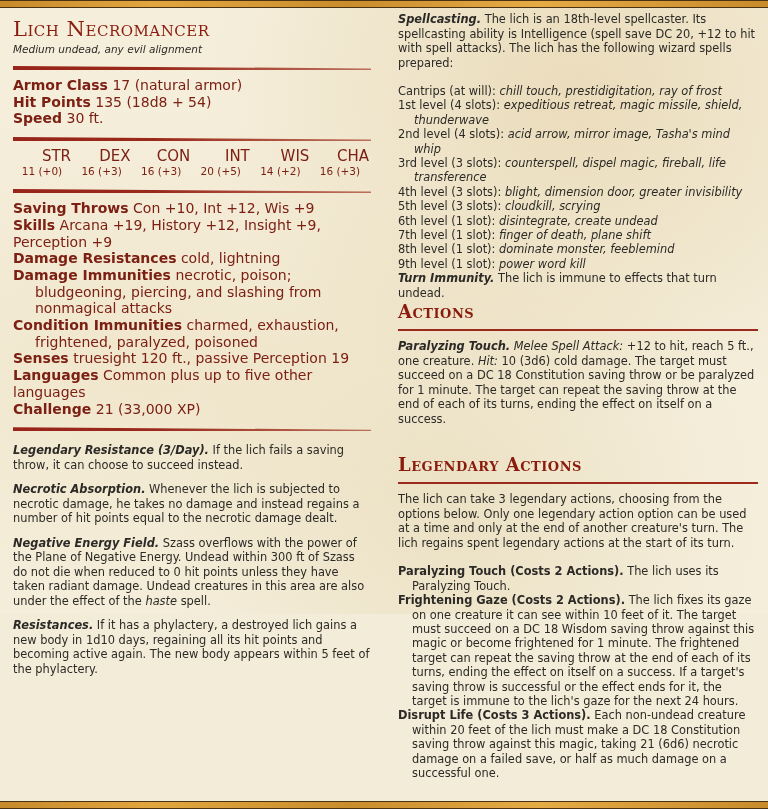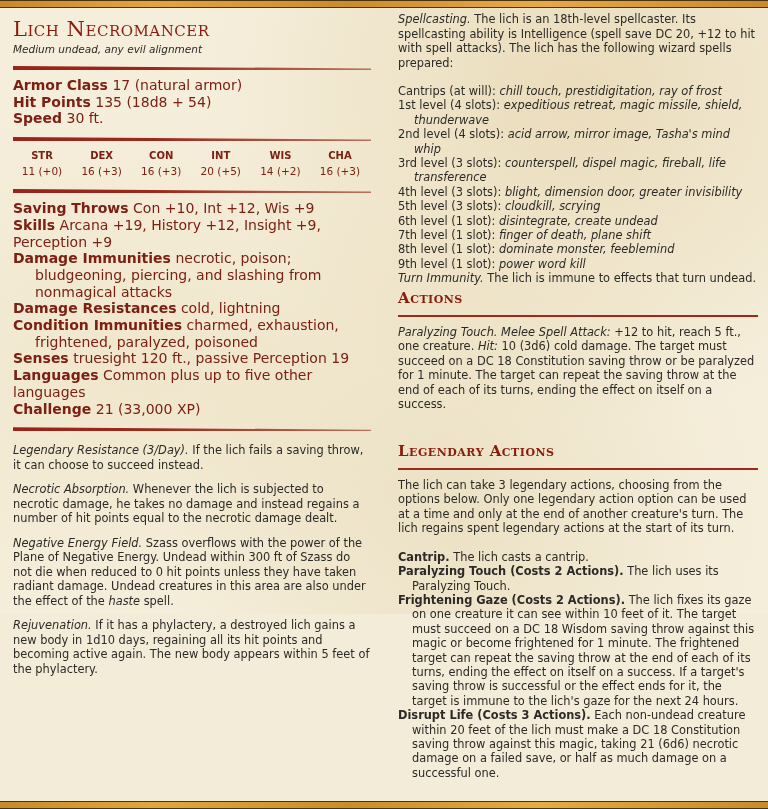--- a/index.html
+++ b/index.html
@@ -48,30 +48,30 @@
     height: 4px; margin: 10px 0 7px 0;
     background: linear-gradient(90deg, #98241a 0%, #9a2a1c 40%, rgba(160,50,30,0.65) 100%);
     clip-path: polygon(0 0, 100% 60%, 100% 100%, 0 100%);
   }
   .prop { font-size: 14px; color: #7c2014; line-height: 16.7px; }
   .prop b { font-weight: bold; color: #7c2014; }
   .prop .hang { padding-left: 22px; text-indent: -22px; }
 
   .abilities { display: flex; justify-content: space-between; padding: 0 2px 0 0; margin: 2px 0 0 0; }
   .ability { width: 58px; text-align: center; color: #7c2014; }
-  .ability .name { font-weight: bold; font-size: 10px; line-height: 16px; }
+  .ability .name { font-weight: normal; font-size: 15px; line-height: 16px; text-align: right; }
   .ability .score { font-size: 10.5px; line-height: 15px; }
 
   .trait { font-size: 11.4px; color: #2c2a26; line-height: 14.5px; margin: 0 0 10px 0; }
-  .trait .tn { font-weight: normal; font-style: italic; }
+  .trait .tn { font-weight: bold; font-style: italic; }
 
   .section-head {
     font-family: "DejaVu Serif", serif;
     font-variant: small-caps;
-    color: #8a1c0e; font-size: 15px; letter-spacing: 0.5px;
+    color: #8a1c0e; font-size: 18px; letter-spacing: 0.5px;
     margin: 0; line-height: 22px;
   }
   .section-rule { height: 2px; background: #9a2a1c; margin: 6px 0 8px 0; }
 
   .spell-line { font-size: 11.4px; color: #2c2a26; line-height: 14.4px; padding-left: 16px; text-indent: -16px; }
   .spell-line i { font-style: italic; }
   .la-item { font-size: 11.4px; color: #2c2a26; line-height: 14.4px; padding-left: 14px; text-indent: -14px; }
   .la-item b { font-weight: bold; }
 </style>
 </head>
@@ -132,30 +132,30 @@
 
     <div class="prop">
       <b>Saving Throws</b>
       <span>Con +10, Int +12, Wis +9</span>
     </div>
     <div class="prop">
       <b>Skills</b>
       <span>Arcana +19, History +12, Insight +9, Perception +9</span>
     </div>
     <div class="prop">
+      <b>Damage Resistances</b>
+      <span>cold, lightning</span>
+    </div>
+    <div class="prop">
       <div class="hang">
         <b>Damage Immunities</b>
         <span>necrotic, poison; bludgeoning, piercing, and slashing from nonmagical attacks</span>
       </div>
     </div>
     <div class="prop">
-      <b>Damage Resistances</b>
-      <span>cold, lightning</span>
-    </div>
-    <div class="prop">
       <div class="hang">
         <b>Condition Immunities</b>
         <span>charmed, exhaustion, frightened, paralyzed, poisoned</span>
       </div>
     </div>
     <div class="prop">
       <b>Senses</b>
       <span>truesight 120 ft., passive Perception 19</span>
     </div>
     <div class="prop">
@@ -172,21 +172,21 @@
     <div class="trait">
       <span class="tn">Legendary Resistance (3/Day).</span><span> If the lich fails a saving throw, it can choose to succeed instead.</span>
     </div>
     <div class="trait">
       <span class="tn">Necrotic Absorption.</span><span> Whenever the lich is subjected to necrotic damage, he takes no damage and instead regains a number of hit points equal to the necrotic damage dealt.</span>
     </div>
     <div class="trait">
       <span class="tn">Negative Energy Field.</span><span> Szass overflows with the power of the Plane of Negative Energy. Undead within 300 ft of Szass do not die when reduced to 0 hit points unless they have taken radiant damage. Undead creatures in this area are also under the effect of the </span><i>haste</i><span> spell.</span>
     </div>
     <div class="trait">
-      <span class="tn">Rejuvenation.</span><span> If it has a phylactery, a destroyed lich gains a new body in 1d10 days, regaining all its hit points and becoming active again. The new body appears within 5 feet of the phylactery.</span>
+      <span class="tn">Resistances.</span><span> If it has a phylactery, a destroyed lich gains a new body in 1d10 days, regaining all its hit points and becoming active again. The new body appears within 5 feet of the phylactery.</span>
     </div>
   </div>
 
   <div class="col col-right">
     <div class="trait" style="margin-bottom:14px">
       <span class="tn">Spellcasting.</span><span> The lich is an 18th-level spellcaster. Its spellcasting ability is Intelligence (spell save DC 20, +12 to hit with spell attacks). The lich has the following wizard spells prepared:</span>
     </div>
 
     <div style="">
       <div class="spell-line"><span>Cantrips (at will): </span><i>chill touch, prestidigitation, ray of frost</i></div>
@@ -211,20 +211,19 @@
     <div class="trait" style="margin-bottom:28px">
       <span class="tn">Paralyzing Touch.</span>
       <i>Melee Spell Attack:</i><span> +12 to hit, reach 5 ft., one creature. </span><i>Hit:</i><span> 10 (3d6) cold damage. The target must succeed on a DC 18 Constitution saving throw or be paralyzed for 1 minute. The target can repeat the saving throw at the end of each of its turns, ending the effect on itself on a success.</span>
     </div>
 
     <h2 class="section-head">Legendary Actions</h2>
     <div class="section-rule"></div>
 
     <div class="trait" style="margin-bottom:14px">The lich can take 3 legendary actions, choosing from the options below. Only one legendary action option can be used at a time and only at the end of another creature's turn. The lich regains spent legendary actions at the start of its turn.</div>
 
-    <div class="la-item"><b>Cantrip.</b><span> The lich casts a cantrip.</span></div>
     <div class="la-item"><b>Paralyzing Touch (Costs 2 Actions).</b><span> The lich uses its Paralyzing Touch.</span></div>
     <div class="la-item"><b>Frightening Gaze (Costs 2 Actions).</b><span> The lich fixes its gaze on one creature it can see within 10 feet of it. The target must succeed on a DC 18 Wisdom saving throw against this magic or become frightened for 1 minute. The frightened target can repeat the saving throw at the end of each of its turns, ending the effect on itself on a success. If a target's saving throw is successful or the effect ends for it, the target is immune to the lich's gaze for the next 24 hours.</span></div>
     <div class="la-item"><b>Disrupt Life (Costs 3 Actions).</b><span> Each non-undead creature within 20 feet of the lich must make a DC 18 Constitution saving throw against this magic, taking 21 (6d6) necrotic damage on a failed save, or half as much damage on a successful one.</span></div>
   </div>
 
   <div class="border-bottom"></div>
 </div>
 
 </body></html>

